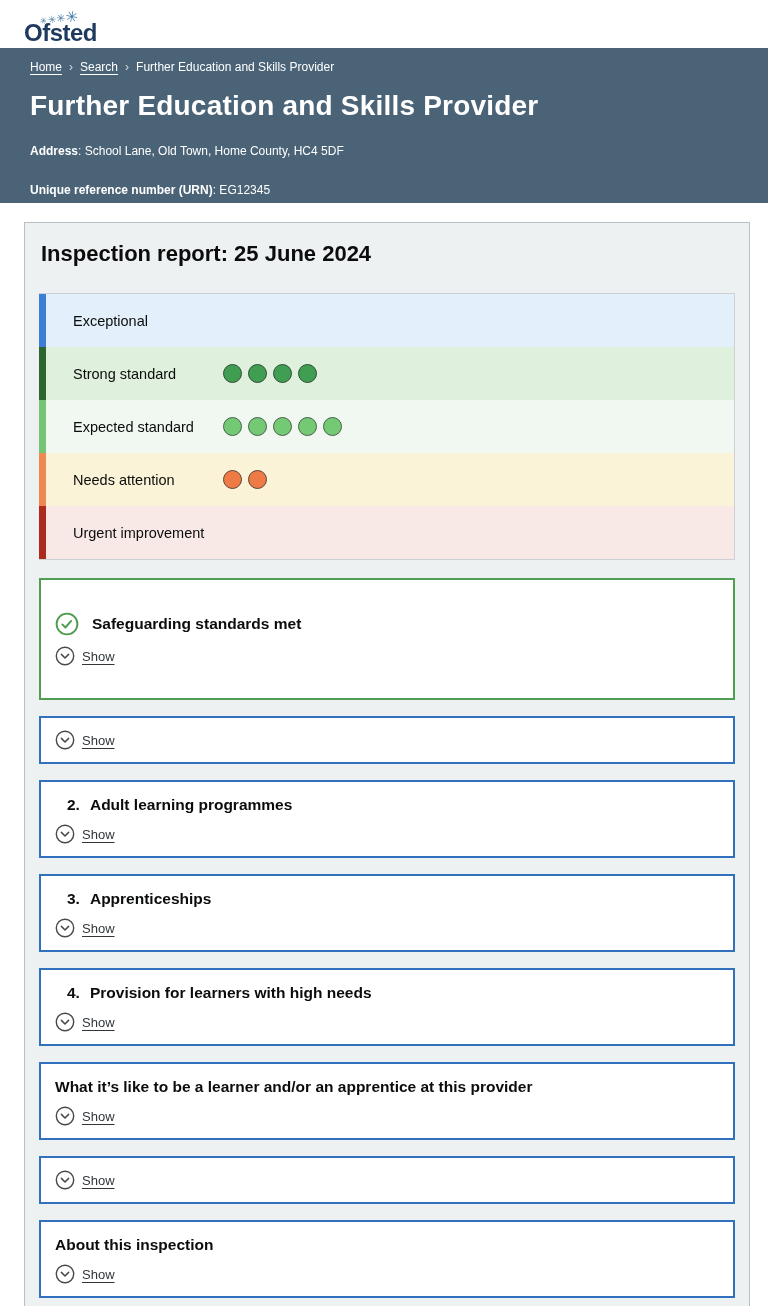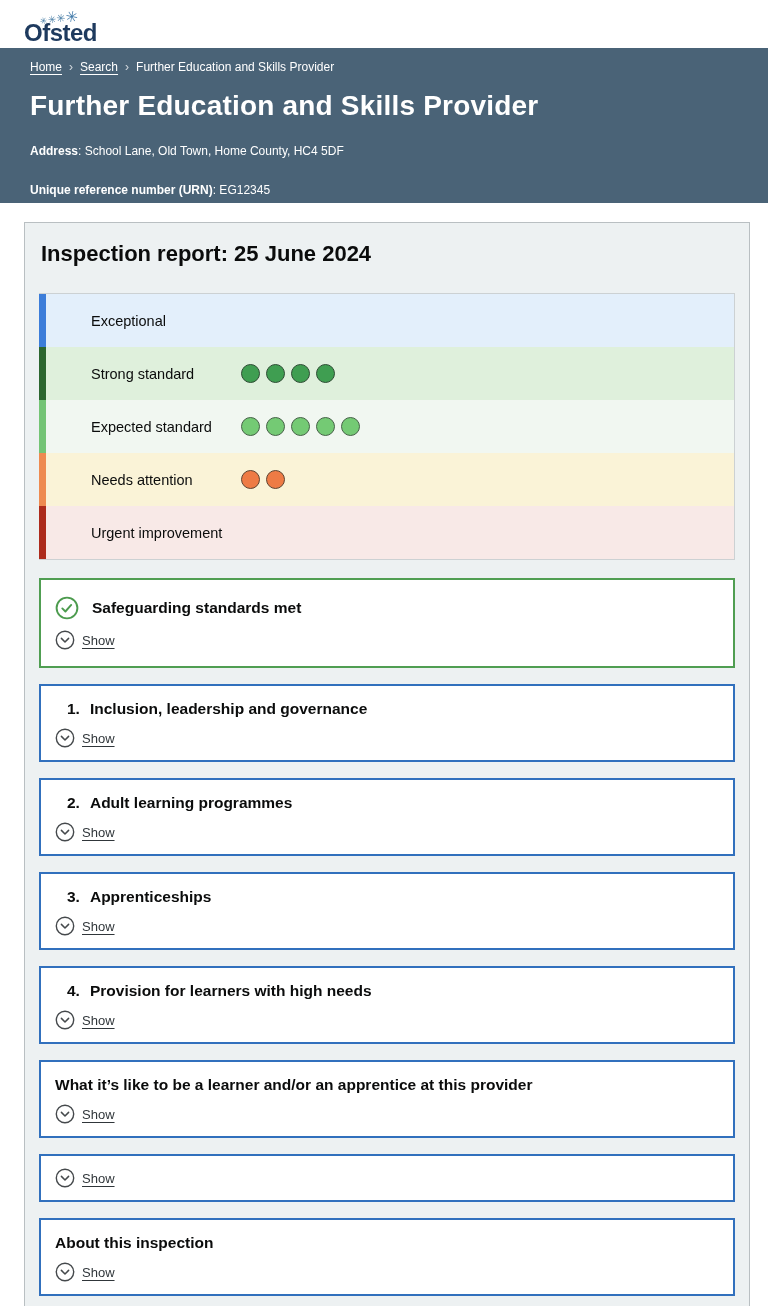--- a/index.html
+++ b/index.html
@@ -27,26 +27,26 @@
   .bc-sep { color:rgba(255,255,255,0.75); margin:0 7px; }
   .hero h1 { font-size:28px; font-weight:700; letter-spacing:0.2px; margin:2px 0 16px 0; }
   .hero-meta { font-size:12px; line-height:19px;margin-top:20px; }
   .hero-meta b { font-weight:700; }
   
   .content { padding:19px 18px 0 24px; background:#ffffff; }
   .card { background:#edf1f2; border:1px solid #b9bfc2; padding:16px 14px 14px 14px; min-height:1120px; }
   .report-title { font-size:22px; font-weight:700; margin:2px 0 26px 2px; }
   
   .scale { border:1px solid #ccd1d3; border-left:none; background:#ffffff; margin-bottom:18px; }
-  .scale-row { height:53px; display:flex; align-items:center; border-left:7px solid transparent; padding-left:45px; }
+  .scale-row { height:53px; display:flex; align-items:center; border-left:7px solid transparent; padding-left:27px; }
   .scale-label { font-size:14.5px; width:150px; flex:none; }
   .scale-dots { display:flex; gap:6px; align-items:center; }
   .dot { width:19px; height:19px; border-radius:50%; border:1.6px solid #3d4f41; display:inline-block; }
   
-  .sg-box { background:#ffffff; border:2px solid #509e52; padding:16px 14px; margin-bottom:16px; }
+  .sg-box { background:#ffffff; border:2px solid #509e52; padding:32px 14px; margin-bottom:16px; }
   .sg-title-row { display:flex; align-items:center; gap:13px; margin-bottom:10px; }
   .sg-title { font-size:15.5px; font-weight:700; }
   
   .panel { background:#ffffff; border:2px solid #3170bd; padding:12px 14px; margin-bottom:16px; }
   .panel-title { font-size:15.5px; font-weight:700; line-height:22px; margin-bottom:8px; }
   .panel-num { display:inline-block; margin:0 10px 0 12px; }
   .panel-num:empty { display:none; }
   
   .show-btn { display:flex; align-items:center; gap:7px; background:none; border:none; cursor:pointer; padding:0; font-family:inherit; }
   .show-label { font-size:13px; color:#30363a; text-decoration:underline; text-underline-offset:3px; }
@@ -130,21 +130,20 @@
               <circle cx="10" cy="10" r="8.7" fill="none" stroke="#45494c" stroke-width="1.4"></circle>
               <path d="M6.4 8.4L10 12l3.6-3.6" fill="none" stroke="#45494c" stroke-width="1.5" stroke-linecap="round" stroke-linejoin="round"></path>
             </svg>
         </span>
         <span class="show-label">Show</span>
       </button>
     </div>
 
     <div id="sections-host">
   <section class="panel">
-    <h3 class="panel-title"><span class="panel-num">1.</span><span class="panel-text">Inclusion, leadership and governance</span></h3>
     <button class="show-btn">
       <span class="icon">
         <svg width="20" height="20" viewBox="0 0 20 20">
                 <circle cx="10" cy="10" r="8.7" fill="none" stroke="#45494c" stroke-width="1.4"></circle>
                 <path d="M6.4 8.4L10 12l3.6-3.6" fill="none" stroke="#45494c" stroke-width="1.5" stroke-linecap="round" stroke-linejoin="round"></path>
               </svg>
       </span>
       <span class="show-label">Show</span>
     </button>
   </section>

